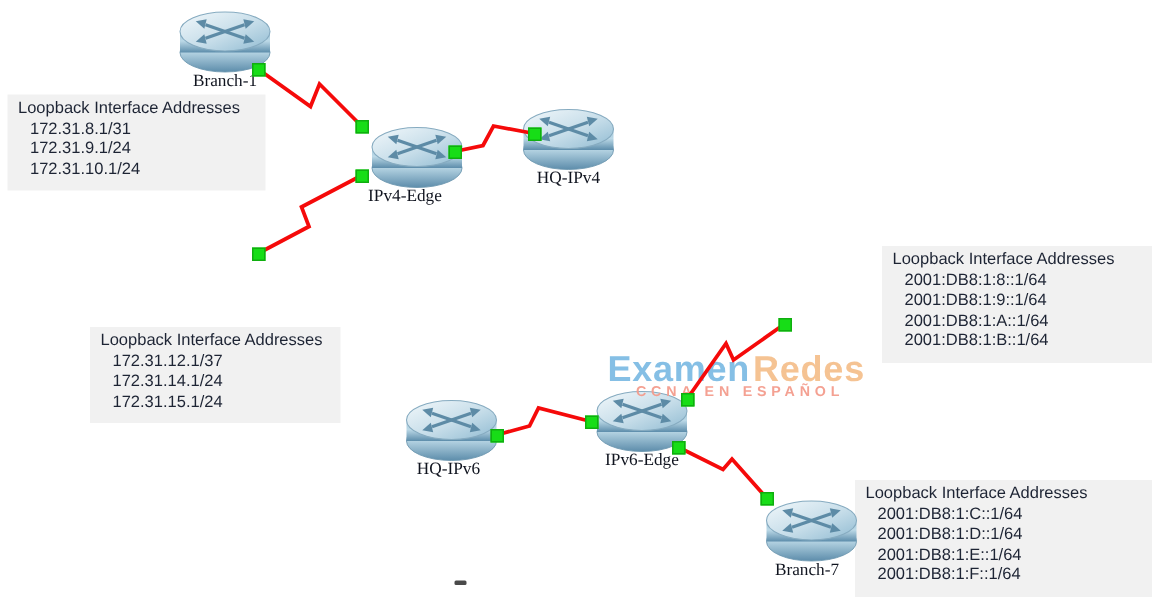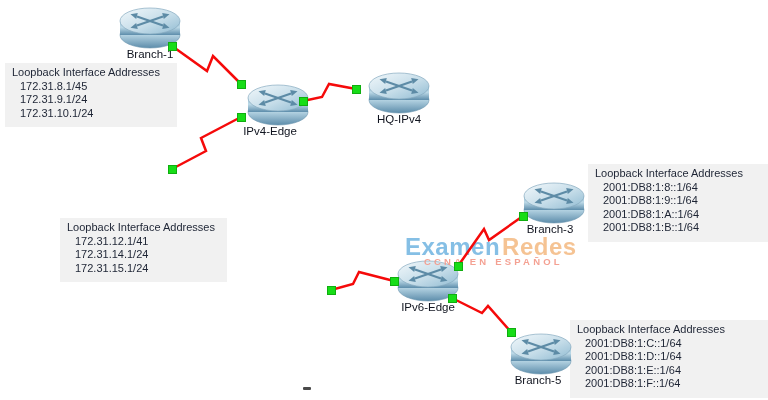--- a/index.html
+++ b/index.html
@@ -16,21 +16,21 @@
 
   .note {
     position:absolute; background:var(--note-bg,#f1f1f1);
     color:var(--note-text,#1d2434);
     font-size:11px; line-height:13.6px;
     padding:3px 4px 7px 5px; white-space:nowrap;
   }
   .note-title { padding-left:2px; }
   .note-line  { padding-left:10px; }
 
-  .device { position:absolute; width:62px; height:44px; }
+  .device { position:absolute; width:62px; height:44px;font-family:Liberation Serif, serif; }
   .dlabel {
     position:absolute; top:42px; white-space:nowrap;
     transform:translateX(-50%);
     font-size:11.5px; color:var(--label-text,#10141f);
   }
 
   .port {
     position:absolute; width:9px; height:9px; box-sizing:border-box;
     background:var(--port,#17dd17); border:1px solid #0fae0f;
   }
@@ -79,27 +79,27 @@
         <polygon points="50.5,8.2 43.2,6.9 44.8,13.1" stroke="none"></polygon>
       </g>
     </g>
   </defs>
 </svg>
 
 <div class="canvas">
   <div class="layer note-layer">
       <div class="note" style="left: 5px; top: 63px; width: 163px;">
         <div class="note-title">Loopback Interface Addresses</div>
-        <div class="note-line">172.31.8.1/45</div>
+        <div class="note-line">172.31.8.1/31</div>
         <div class="note-line">172.31.9.1/24</div>
         <div class="note-line">172.31.10.1/24</div>
       </div>
       <div class="note" style="left: 60px; top: 218px; width: 158px;">
         <div class="note-title">Loopback Interface Addresses</div>
-        <div class="note-line">172.31.12.1/41</div>
+        <div class="note-line">172.31.12.1/37</div>
         <div class="note-line">172.31.14.1/24</div>
         <div class="note-line">172.31.15.1/24</div>
       </div>
       <div class="note" style="left: 588px; top: 164px; width: 180px;">
         <div class="note-title">Loopback Interface Addresses</div>
         <div class="note-line">2001:DB8:1:8::1/64</div>
         <div class="note-line">2001:DB8:1:9::1/64</div>
         <div class="note-line">2001:DB8:1:A::1/64</div>
         <div class="note-line">2001:DB8:1:B::1/64</div>
       </div>
@@ -111,32 +111,32 @@
         <div class="note-line">2001:DB8:1:F::1/64</div>
       </div>
     </div>
   <div class="layer device-layer">
       <div class="device" style="left: 119px; top: 6px;"><svg width="62" height="44" viewBox="0 0 62 44">
           <use href="#router-shape"></use>
         </svg><div class="dlabel" style="left: calc(50% + 0px);">Branch-1</div></div>
       <div class="device" style="left: 247px; top: 83px;"><svg width="62" height="44" viewBox="0 0 62 44">
           <use href="#router-shape"></use>
         </svg><div class="dlabel" style="left: calc(50% - 8px);">IPv4-Edge</div></div>
-      <div class="device" style="left: 368px; top: 71px;"><svg width="62" height="44" viewBox="0 0 62 44">
+      <div class="device" style="left: 348px; top: 71px;"><svg width="62" height="44" viewBox="0 0 62 44">
           <use href="#router-shape"></use>
         </svg><div class="dlabel" style="left: calc(50% + 0px);">HQ-IPv4</div></div>
-      <div class="device" style="left: 523px; top: 181px;"><svg width="62" height="44" viewBox="0 0 62 44">
-          <use href="#router-shape"></use>
-        </svg><div class="dlabel" style="left: calc(50% - 4px);">Branch-3</div></div>
       <div class="device" style="left: 397px; top: 259px;"><svg width="62" height="44" viewBox="0 0 62 44">
           <use href="#router-shape"></use>
         </svg><div class="dlabel" style="left: calc(50% + 0px); text-align: right;">IPv6-Edge</div></div>
+      <div class="device" style="left: 270px; top: 265px;"><svg width="62" height="44" viewBox="0 0 62 44">
+          <use href="#router-shape"></use>
+        </svg><div class="dlabel" style="left: calc(50% - 2px);">HQ-IPv6</div></div>
       <div class="device" style="left: 510px; top: 332px;"><svg width="62" height="44" viewBox="0 0 62 44">
           <use href="#router-shape"></use>
-        </svg><div class="dlabel" style="left: calc(50% - 3px);">Branch-5</div></div>
+        </svg><div class="dlabel" style="left: calc(50% - 3px);">Branch-7</div></div>
     </div>
 
   <div class="layer wm-layer">
     <div class="wm-main">
       <span class="wm-word1">Examen</span><span class="wm-word2">Redes</span>
     </div>
     <div class="wm-sub">CCNA EN ESPAÑOL</div>
   </div>
 
   <svg class="layer link-layer" width="768" height="400" viewBox="0 0 768 400">

